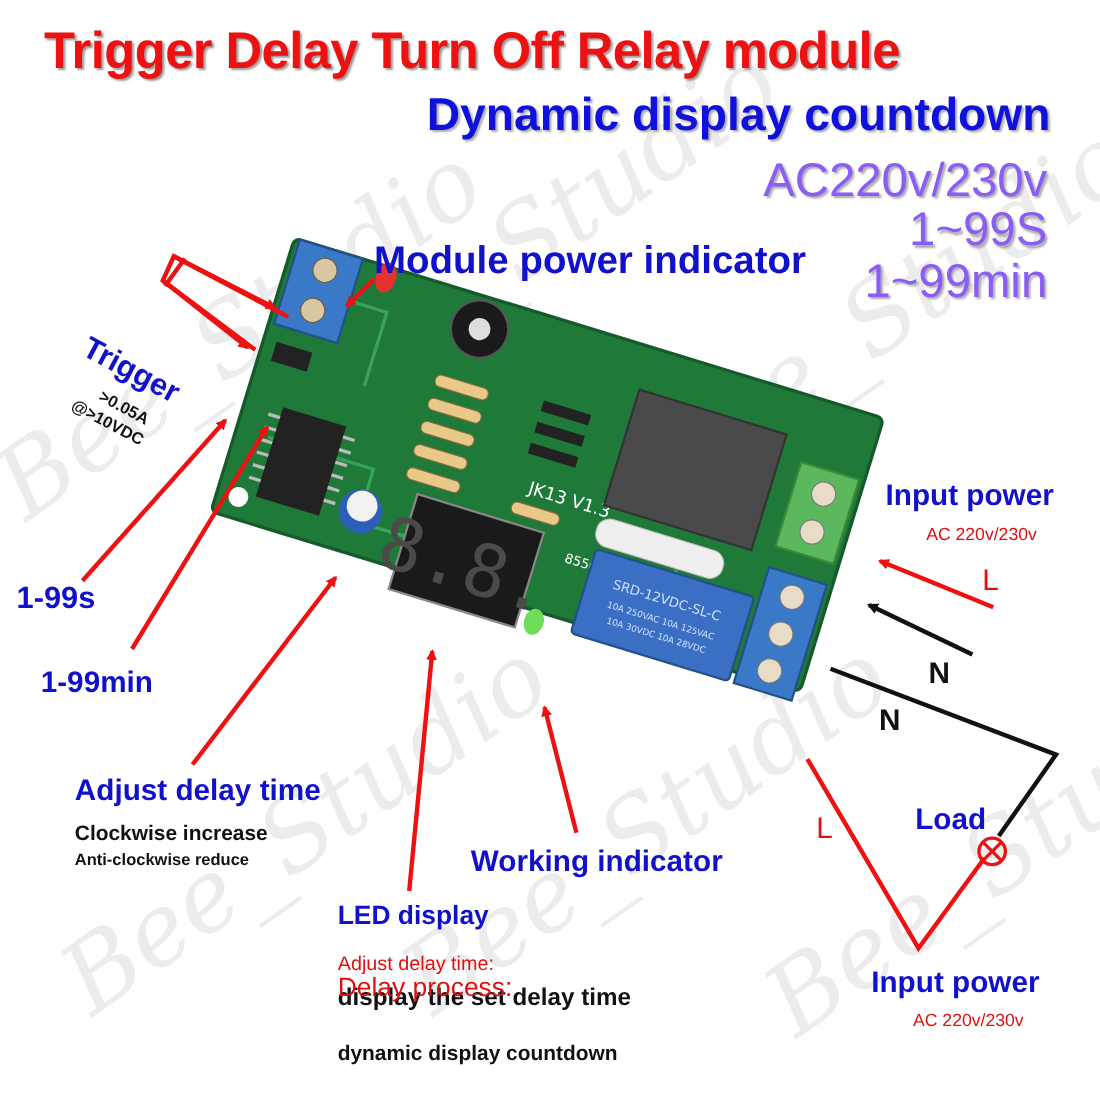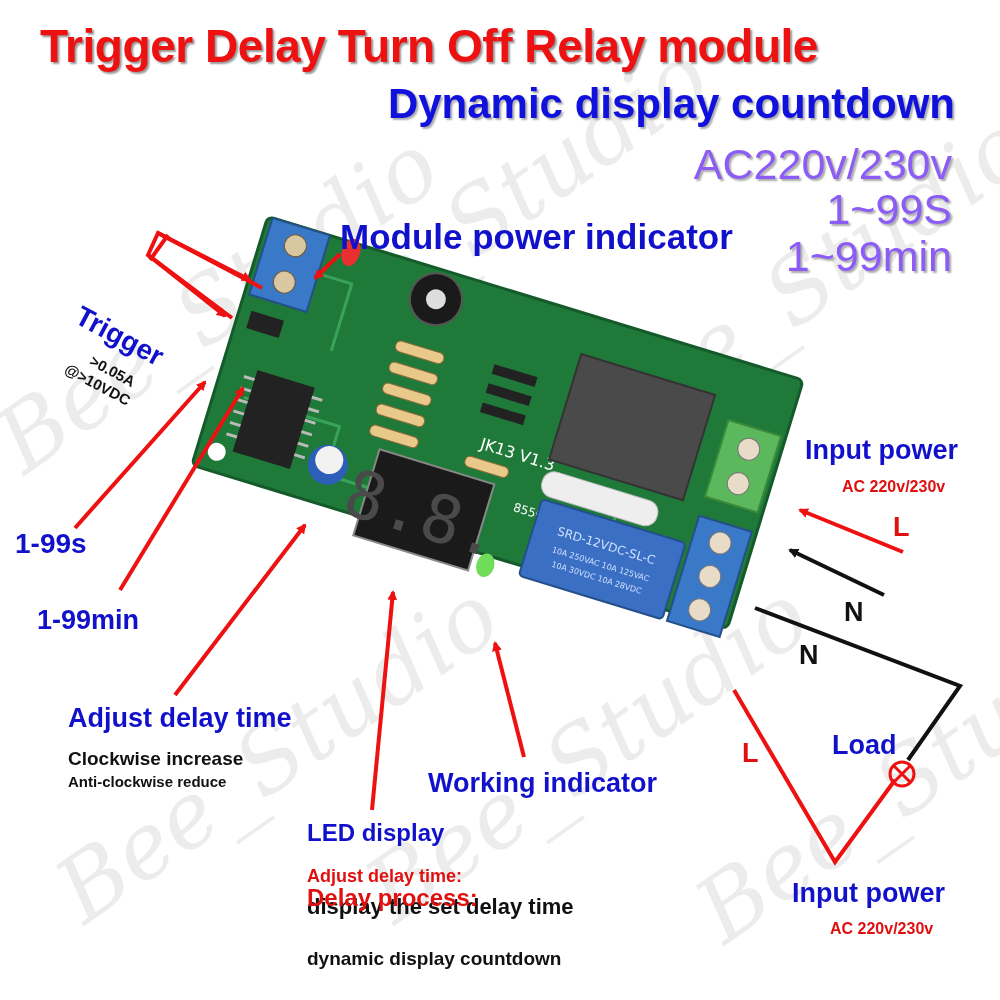--- a/index.html
+++ b/index.html
@@ -3,21 +3,21 @@
 <meta charset="utf-8">
 <style>
   html,body{margin:0;padding:0;}
   body{width:1000px;height:1000px;position:relative;overflow:hidden;background:#ffffff;font-family:"Liberation Sans",sans-serif;}
   .abs{position:absolute;}
   .watermark{position:absolute;font-family:"DejaVu Serif",serif;font-style:italic;color:rgba(200,200,200,0.35);font-size:90px;white-space:nowrap;pointer-events:none;}
   .title-main{left:40px;top:18px;font-size:47px;font-weight:bold;color:#ee1111;letter-spacing:-0.5px;text-shadow:2px 2px 2px #999;transform:scaleX(0.98);transform-origin:left;white-space:nowrap;}
   .title-sub{right:45px;top:80px;font-size:42px;font-weight:bold;color:#1111dd;text-shadow:2px 2px 2px #aaa;white-space:nowrap;}
   .spec{right:48px;font-size:43px;font-weight:normal;color:#8b5cf6;text-shadow:2px 2px 2px #aaa;white-space:nowrap;text-align:right;}
   .lbl-blue{color:#1111cc;font-weight:bold;white-space:nowrap;}
-  .lbl-red{color:#e01010;font-weight:bold;white-space:nowrap;}
+  .lbl-red{color:#e01010;font-weight:normal;white-space:nowrap;}
   .lbl-black{color:#111;font-weight:bold;white-space:nowrap;}
   svg.overlay{position:absolute;left:0;top:0;}
 </style>
 </head>
 <body>
 
 <div class="watermark" style="left:-40px;top:250px;transform:rotate(-35deg);">Bee_Studio</div>
 <div class="watermark" style="left:230px;top:160px;transform:rotate(-35deg);">Bee_Studio</div>
 <div class="watermark" style="left:550px;top:230px;transform:rotate(-35deg);">Bee_Studio</div>
 <div class="watermark" style="left:20px;top:700px;transform:rotate(-35deg);">Bee_Studio</div>

